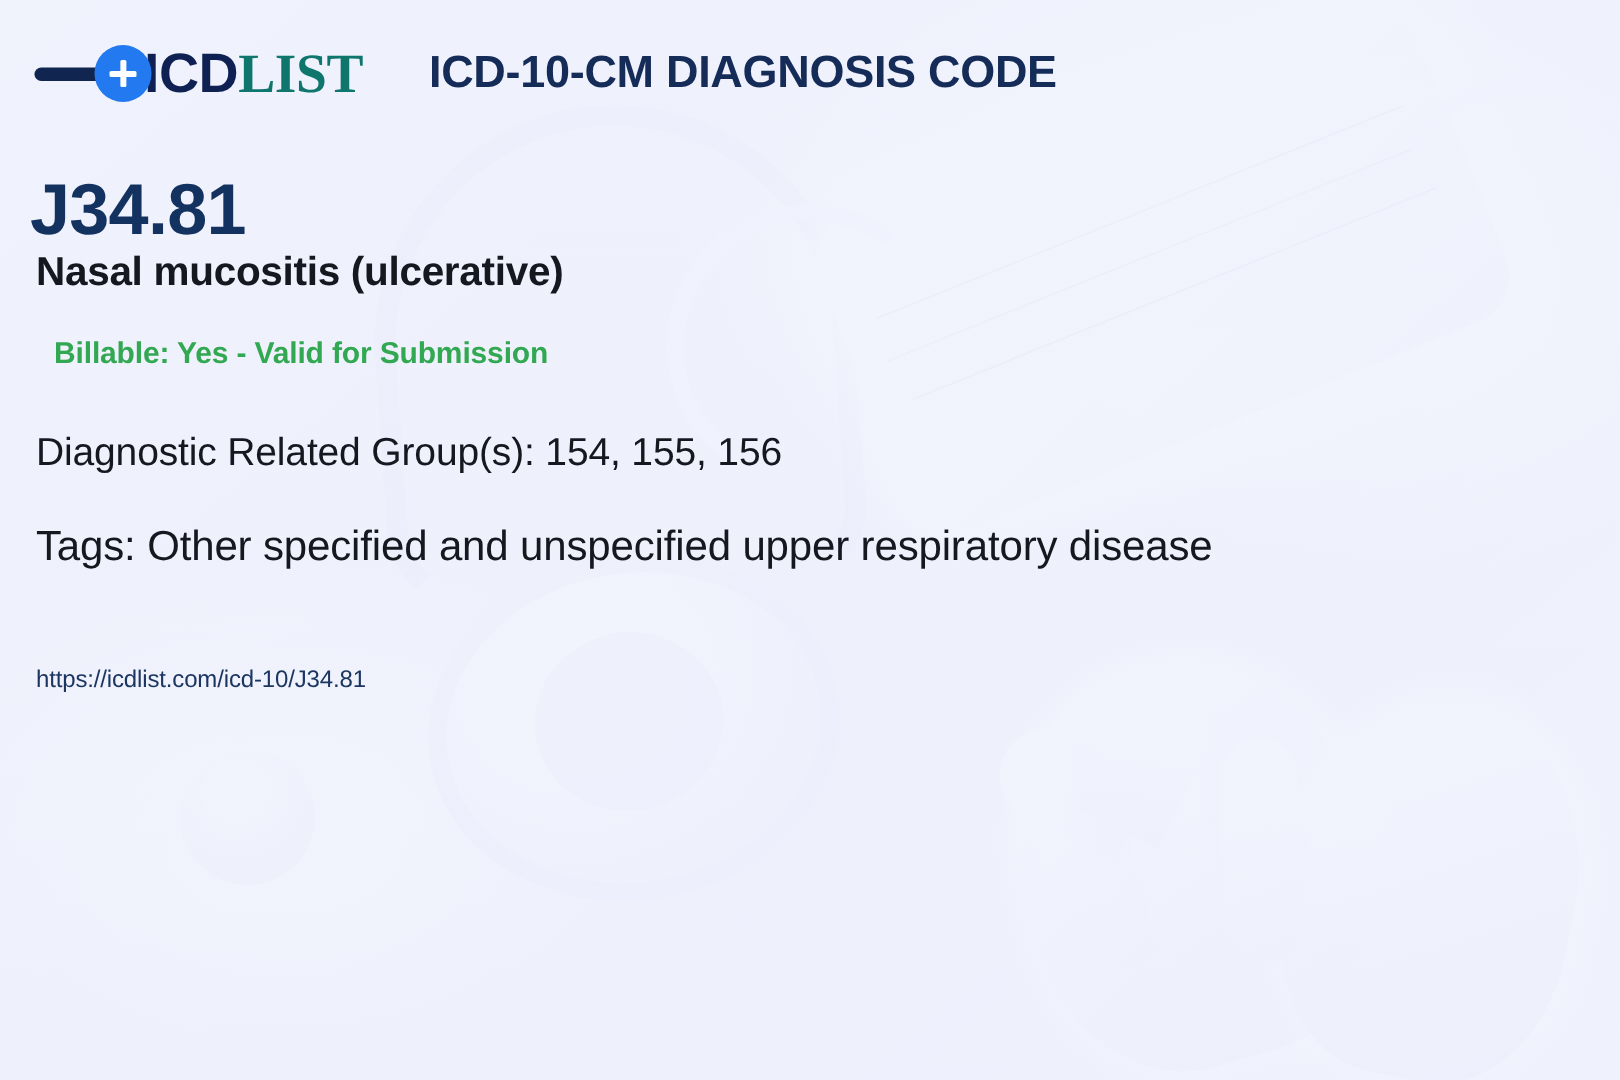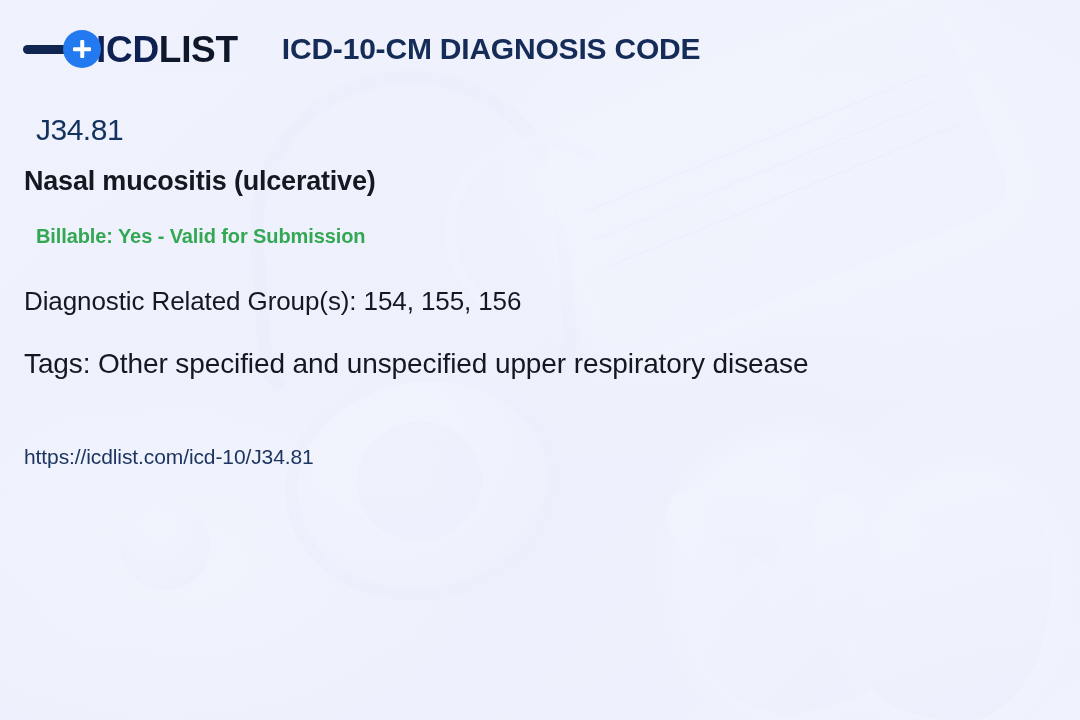--- a/index.html
+++ b/index.html
@@ -178,36 +178,36 @@
   .logo-plus::before{ left:50%; top:10px;  width:3.5px; height:18px; transform:translateX(-50%); }
   .logo-plus::after { top:50%;  left:10px;  height:3.5px; width:18px;  transform:translateY(-50%); }
   .logo-word{
     font-size:37px;
     font-weight:bold;
     letter-spacing:-0.3px;
     margin-left:-5px;
     line-height:1;
   }
   .logo-word .icd { color:#0e2152; }
-  .logo-word .list{ color:#0f172a; }
+  .logo-word .list{ color:#0f766e;font-family:Liberation Serif, serif; }
 
   .header-title{
     margin-left:44px;
     font-size:30px;
     font-weight:bold;
     color:#152c58;
     letter-spacing:-0.2px;
     line-height:1;
     white-space:nowrap;
   }
 
   
   .code-title{
-    position:absolute; left:36px; top:113px;
-    font-size:30px; font-weight:normal;
+    position:absolute; left:20px; top:113px;
+    font-size:48px; font-weight:bold;
     color:#13325f; letter-spacing:-0.5px;
     line-height:1.15;
   }
   .code-desc{
     position:absolute; left:24px; top:165px;
     font-size:27px; font-weight:bold;
     color:#15181f; letter-spacing:-0.2px;
     line-height:1.2;
   }
   .billable{
@@ -223,21 +223,21 @@
     line-height:1.2;
   }
   .tags{
     position:absolute; left:24px; top:347px;
     font-size:28px; font-weight:normal;
     color:#15181f; letter-spacing:-0.1px;
     line-height:1.2;
   }
   .source-url{
     position:absolute; left:24px; top:444px;
-    font-size:21px; font-weight:normal;
+    font-size:16px; font-weight:normal;
     color:#1c3561; letter-spacing:-0.1px;
     line-height:1.2;
   }
 </style>
 </head>
 <body>
 
 <div class="card">
 
   <div class="bg-photo">

